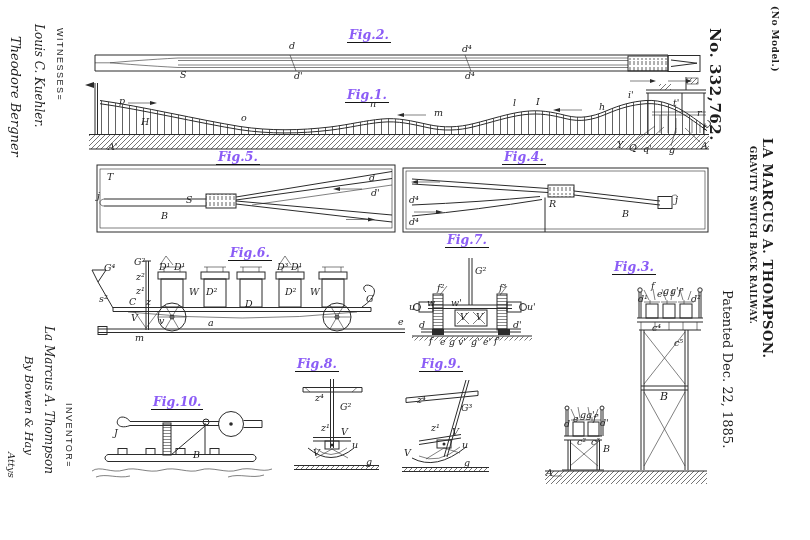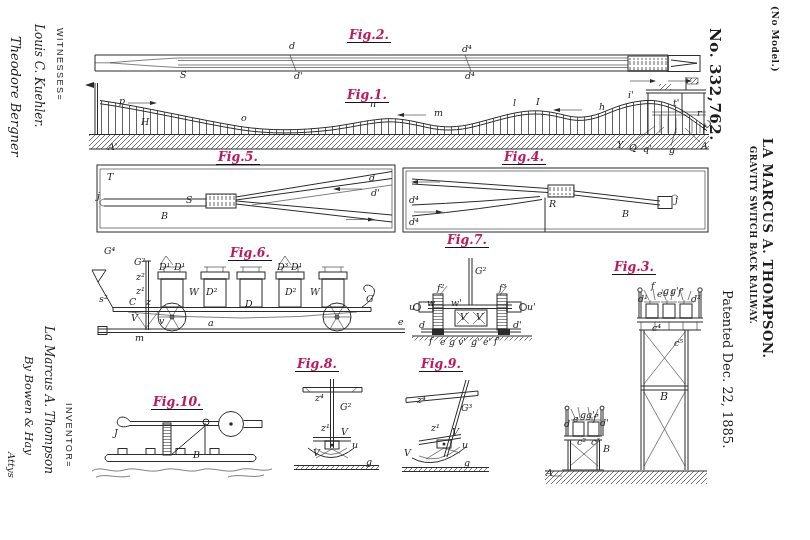--- a/index.html
+++ b/index.html
@@ -9,21 +9,21 @@
   svg *{vector-effect:none;}
   .ln{stroke:#2b2b2b;fill:none;stroke-width:1;}
   .thin{stroke:#2b2b2b;fill:none;stroke-width:.6;}
   .fl{fill:#2b2b2b;stroke:none;}
   .pv{fill:url(#pv);stroke:none;}
   .ph{fill:url(#ph45);stroke:none;}
   .pd{fill:url(#pdash);stroke:none;}
   .phh{fill:url(#phh);stroke:#2b2b2b;stroke-width:1;}
   .vtext{position:absolute;writing-mode:vertical-rl;white-space:nowrap;color:#1d1d1d;}
   .lbl{position:absolute;font:italic 9.5px "DejaVu Serif",serif;color:#1c1c1c;line-height:1;}
-  .ft{position:absolute;font:italic bold 12.5px "DejaVu Serif",serif;color:#be185d;
+  .ft{position:absolute;font:italic bold 12.5px "DejaVu Serif",serif;color:#8b5cf6;
       border-bottom:1.2px solid #151515;line-height:1.1;padding:0 2px;text-align:right;}
   .serifb{font-family:"DejaVu Serif",serif;font-weight:bold;}
   .sans{font-family:"Liberation Sans",sans-serif;}
   .sig{font-style:italic;font-family:"DejaVu Serif",serif;}
 </style>
 </head>
 <body>
 
 <div class="page">
 
@@ -277,21 +277,21 @@
   <span class="lbl" style="left:161px;top:211px">B</span>
   <span class="lbl" style="left:369px;top:173px">d</span>
   <span class="lbl" style="left:371px;top:188px">d'</span>
 
   <span class="lbl" style="left:409px;top:195px">d⁴</span>
   <span class="lbl" style="left:409px;top:217px">d⁴</span>
   <span class="lbl" style="left:549px;top:199px">R</span>
   <span class="lbl" style="left:622px;top:209px">B</span>
   <span class="lbl" style="left:675px;top:195px">j</span>
 
-  <span class="lbl" style="left:104px;top:246px">G⁴</span>
+  <span class="lbl" style="left:104px;top:263px">G⁴</span>
   <span class="lbl" style="left:134px;top:257px">G²</span>
   <span class="lbl" style="left:159px;top:262px">D¹</span>
   <span class="lbl" style="left:174px;top:262px">D¹</span>
   <span class="lbl" style="left:277px;top:262px">D³</span>
   <span class="lbl" style="left:291px;top:262px">D¹</span>
   <span class="lbl" style="left:136px;top:272px">z²</span>
   <span class="lbl" style="left:136px;top:286px">z¹</span>
   <span class="lbl" style="left:99px;top:294px">s²</span>
   <span class="lbl" style="left:129px;top:297px">C</span>
   <span class="lbl" style="left:146px;top:297px">z</span>

